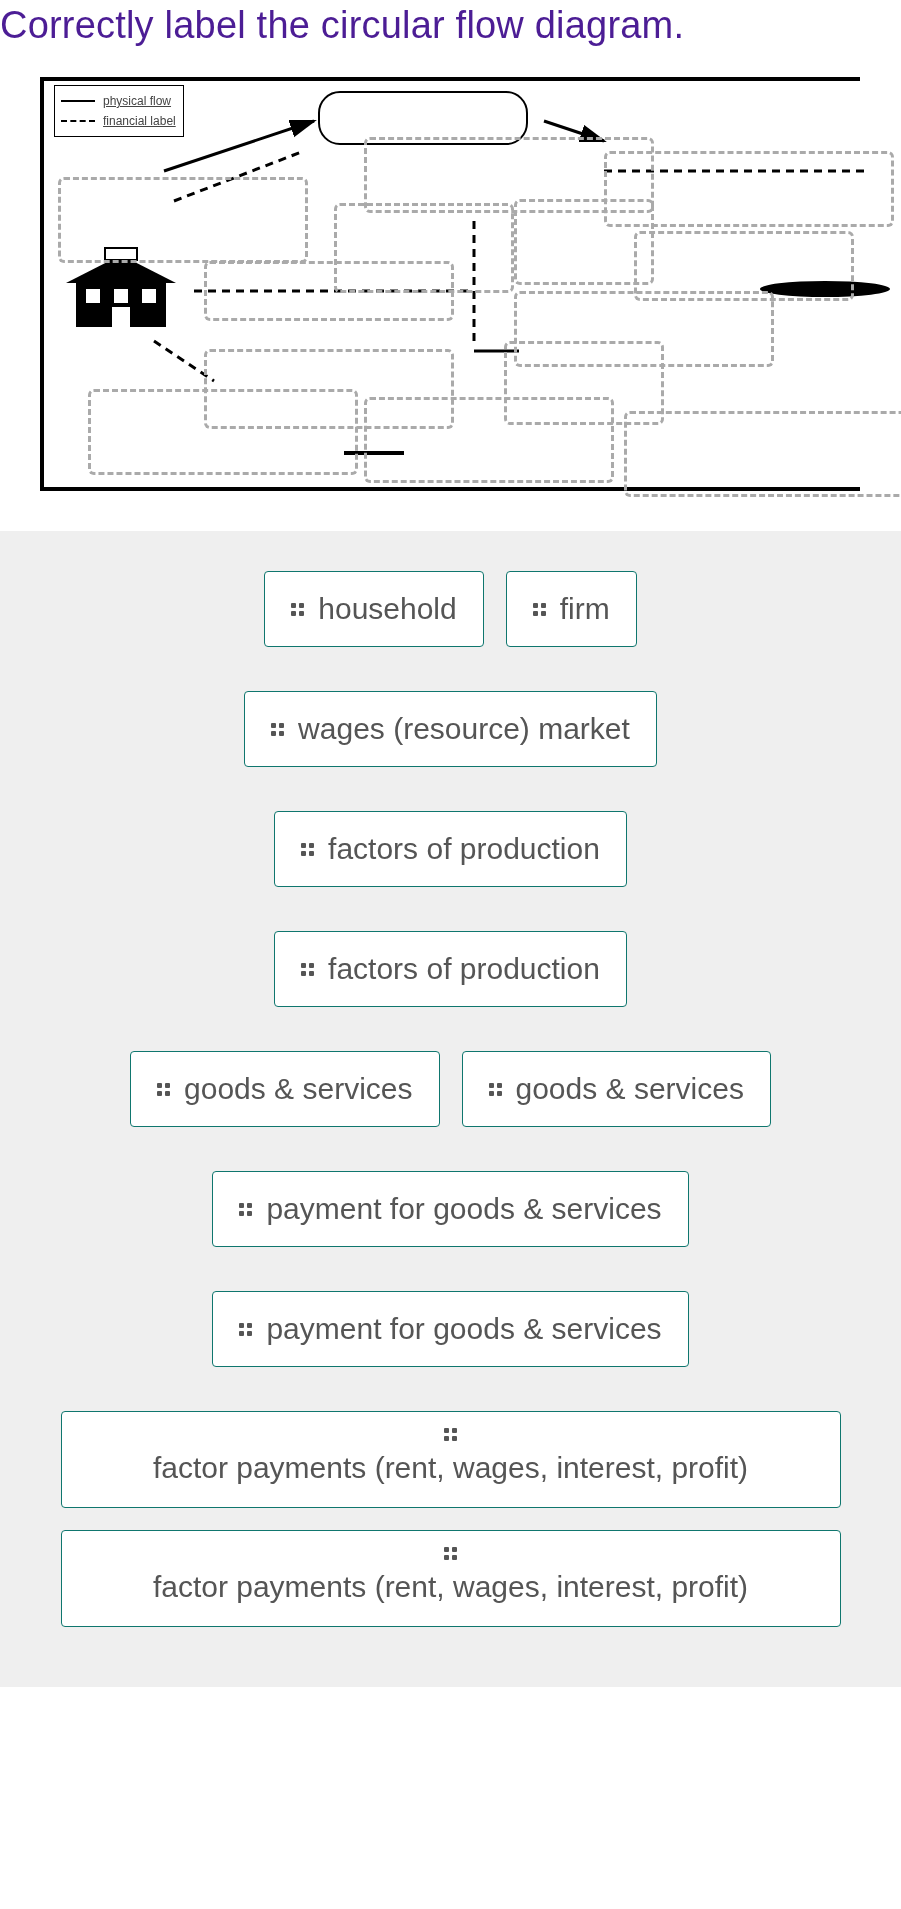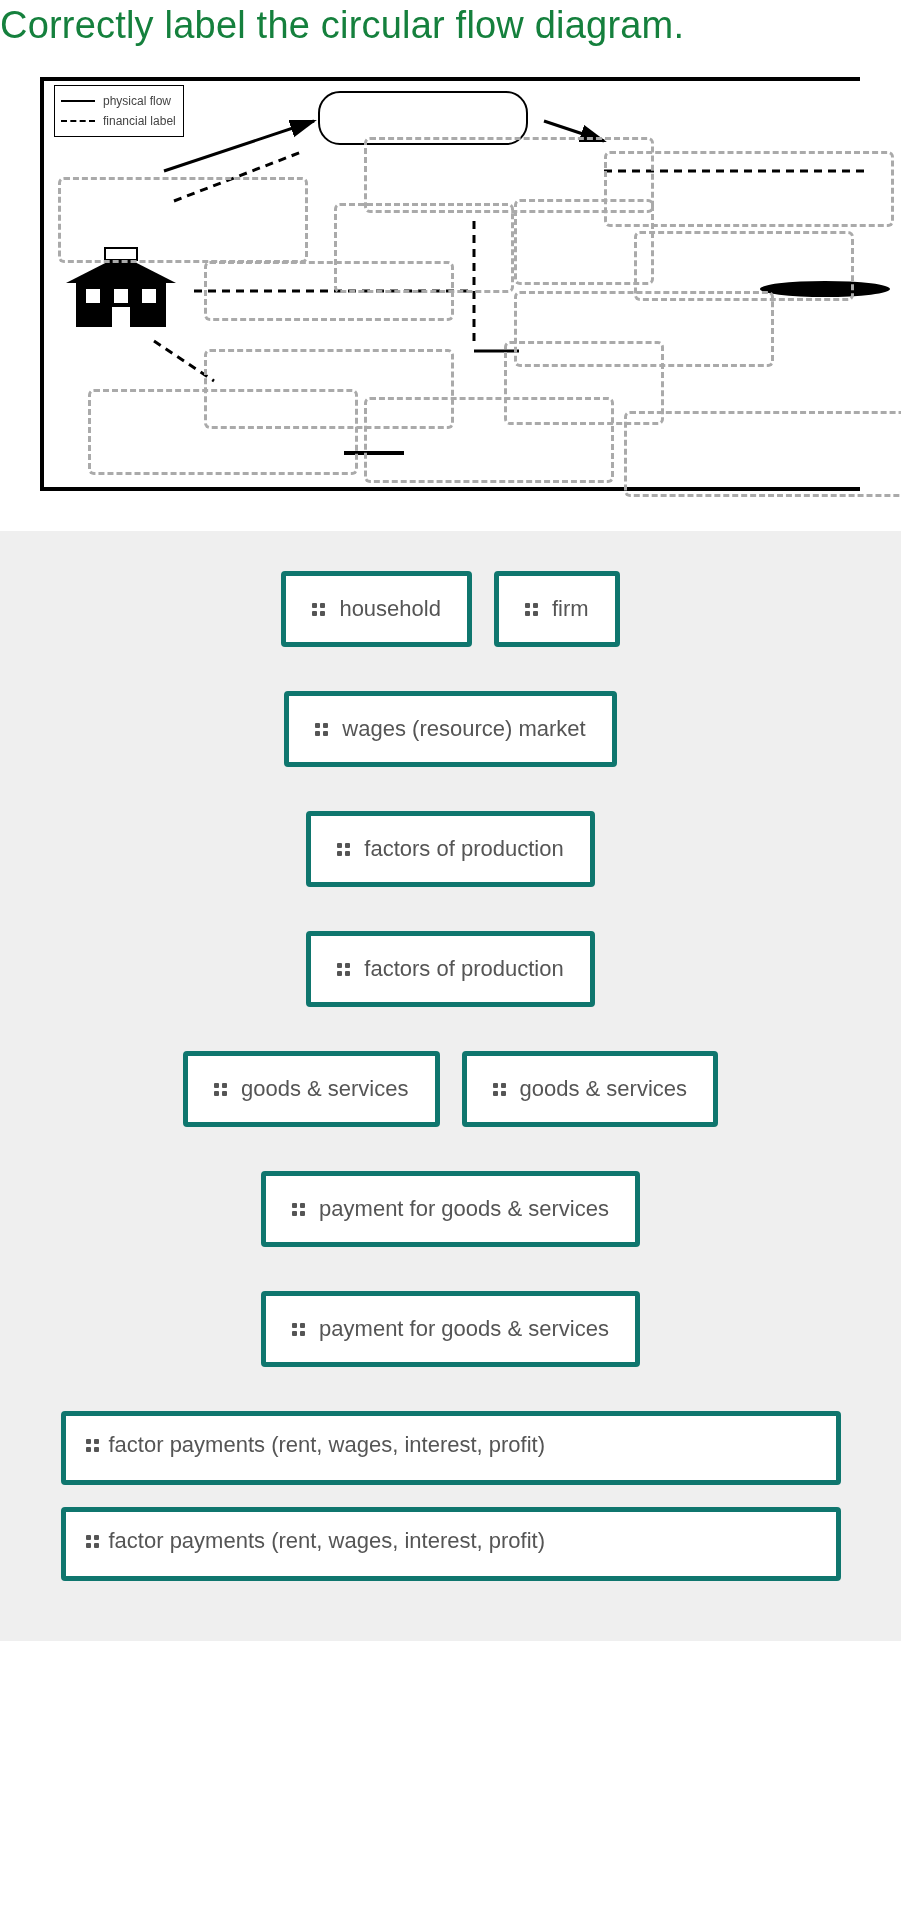--- a/index.html
+++ b/index.html
@@ -6,21 +6,21 @@
   html, body {
     margin: 0;
     padding: 0;
     font-family: -apple-system, BlinkMacSystemFont, "Segoe UI", Helvetica, Arial, sans-serif;
     color: #444;
     background: #fff;
     width: 901px;
   }
   .prompt {
     font-size: 38px;
-    color: #15803d;
+    color: #4c1d95;
     padding: 4px 0 30px 0;
     letter-spacing: 0.2px;
     border-radius: 25px;
   }
   .diagram-wrap {
     padding: 0 40px 40px 40px;
   }
   .diagram {
     position: relative;
     width: 820px;
@@ -34,21 +34,21 @@
   
   .legend {
     position: absolute;
     top: 4px; left: 10px;
     width: 130px;
     border: 1px solid #000;
     padding: 4px 6px;
     font-size: 12px;
     line-height: 1.5;
   }
-  .legend .row { display: flex; align-items: center; gap: 8px; margin: 2px 0;}
+  .legend .row { display: flex; align-items: center; gap: 8px; margin: 2px 0; text-decoration: underline;}
   .legend .swatch-solid { width: 34px; border-top: 2px solid #000; }
   .legend .swatch-dash  { width: 34px; border-top: 2px dashed #000; }
 
   
   .bubble {
     position: absolute;
     top: 10px; left: 274px;
     width: 210px; height: 54px;
     border: 2px solid #000;
     border-radius: 22px;
@@ -124,33 +124,33 @@
   .palette {
     background: #efefef;
     padding: 40px 28px 60px 28px;
     display: flex;
     flex-wrap: wrap;
     justify-content: center;
     gap: 22px;
   }
   .chip {
     background: #fff;
-    border: 5px solid #0f766e;
+    border: 1px solid #0f766e;
     border-radius: 4px;
     padding: 20px 26px;
-    font-size: 22px;
+    font-size: 30px;
     color: #555;
     display: flex;
     align-items: center;
     gap: 14px;
     cursor: grab;
     user-select: none;
   }
   .chip.wide {
-    flex-direction: row;
+    flex-direction: column;
     gap: 10px;
     width: 780px;
     text-align: center;
     padding: 16px 20px 22px 20px;
   }
   .grip {
     display: inline-grid;
     grid-template-columns: repeat(2, 5px);
     grid-template-rows: repeat(2, 5px);
     gap: 3px;

